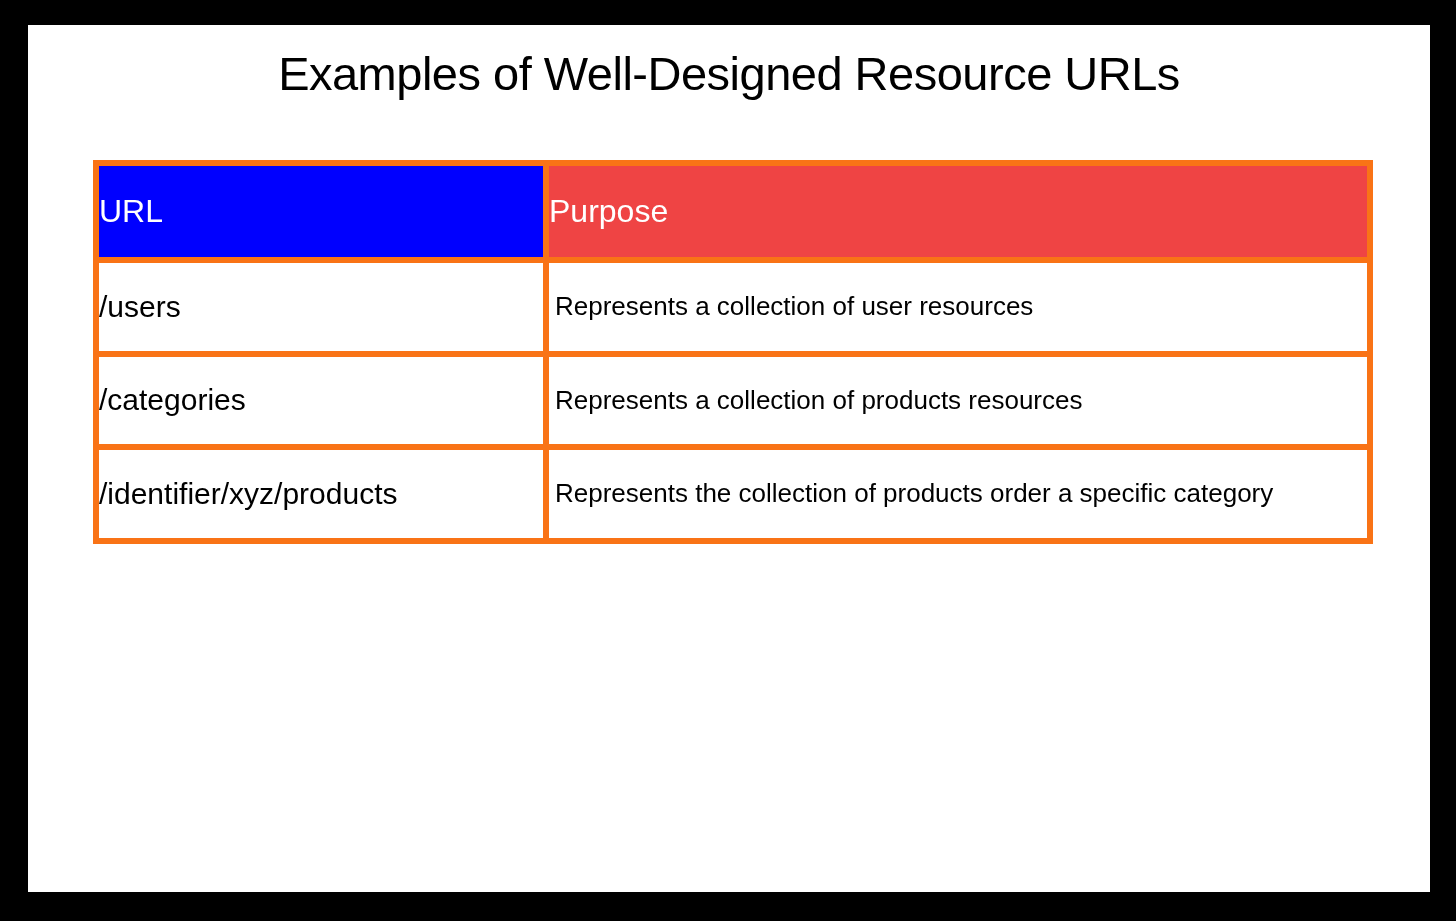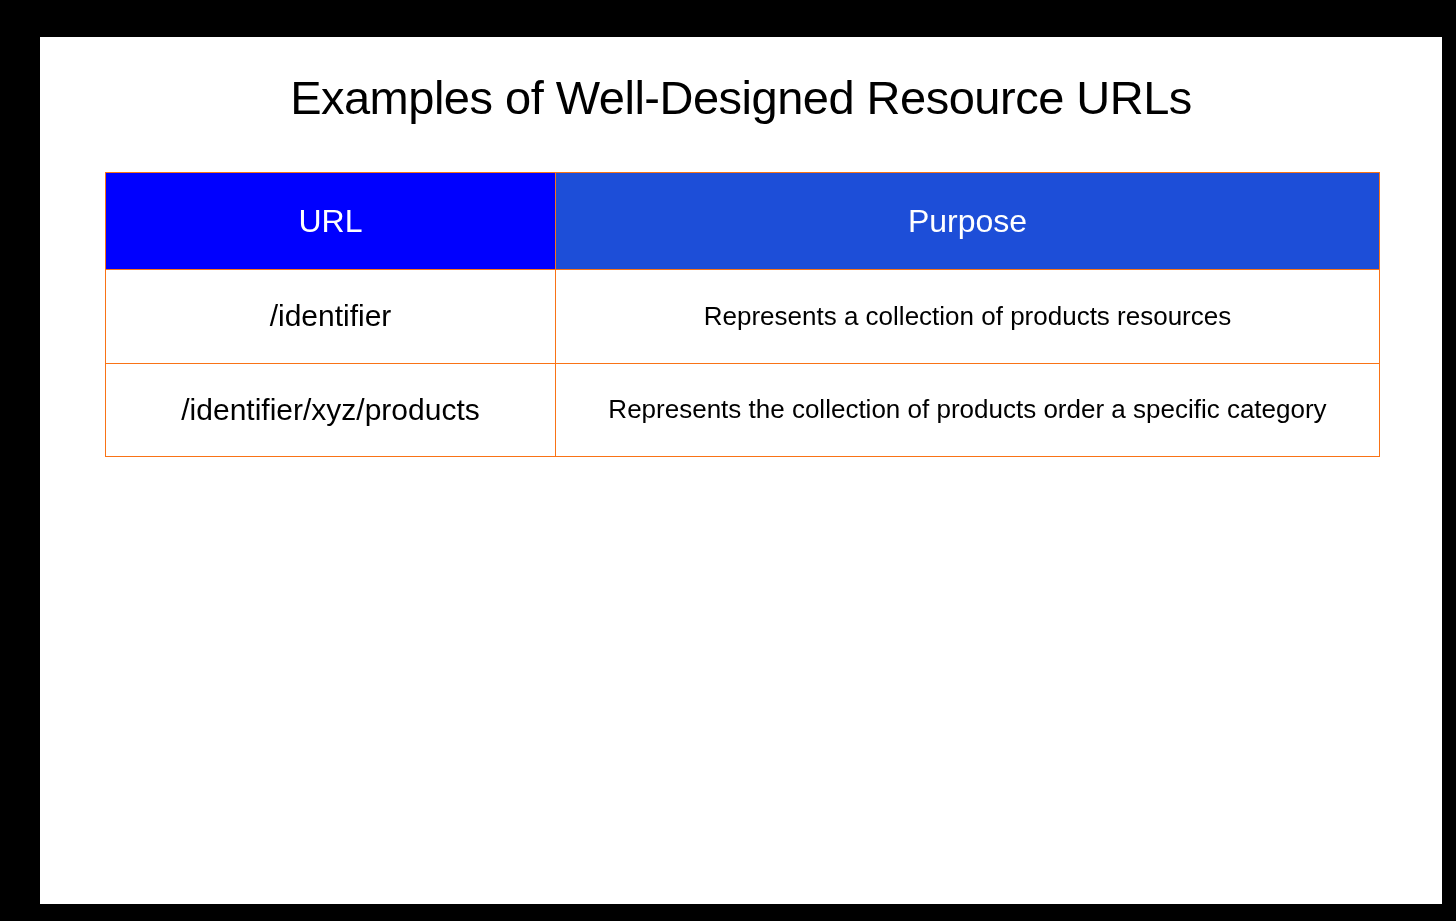--- a/index.html
+++ b/index.html
@@ -1,15 +1,15 @@
 <!DOCTYPE html>
 <html><head>
 <meta charset="utf-8">
 <style>
-  * { margin: 0; padding: 12px; box-sizing: border-box; }
+  * { margin: 0; padding: 0; box-sizing: border-box; }
   html, body { width: 1456px; height: 921px; }
   body {
     background: #000000;
     font-family: "Liberation Sans", sans-serif;
     position: relative;
     overflow: hidden;
   }
   .panel {
     position: absolute;
     left: 28px;
@@ -34,22 +34,22 @@
     position: absolute;
     left: 65px;
     top: 135px;
     width: 1274px;
     border-collapse: collapse;
     table-layout: fixed;
   }
   .url-table col.col-url { width: 450px; }
   .url-table col.col-purpose { width: 824px; }
   .url-table th, .url-table td {
-    border: 1px solid #f97316;
-    text-align: center;
+    border: 6px solid #f97316;
+    text-align: left;
     vertical-align: middle;
     overflow: hidden;
   }
   .url-table th {
     height: 97px;
     color: #ffffff;
     font-size: 32px;
     font-weight: 400;
   }
   .url-table td { height: 93.5px; background: #ffffff; }
@@ -72,26 +72,30 @@
   <h1 class="title">Examples of Well-Designed Resource URLs</h1>
 
   <table class="url-table">
     <colgroup>
       <col class="col-url">
       <col class="col-purpose">
     </colgroup>
     <thead>
       <tr>
         <th style="background-color: rgb(0, 0, 255);">URL</th>
-        <th style="background-color: #1d4ed8;">Purpose</th>
+        <th style="background-color: #ef4444;">Purpose</th>
       </tr>
     </thead>
     <tbody>
       <tr>
-        <td class="cell-url">/identifier</td>
+        <td class="cell-url">/users</td>
+        <td class="cell-purpose">Represents a collection of user resources</td>
+      </tr>
+      <tr>
+        <td class="cell-url">/categories</td>
         <td class="cell-purpose">Represents a collection of products resources</td>
       </tr>
       <tr>
         <td class="cell-url">/identifier/xyz/products</td>
         <td class="cell-purpose">Represents the collection of products order a specific category</td>
       </tr>
     </tbody>
   </table>
 
 </div>

